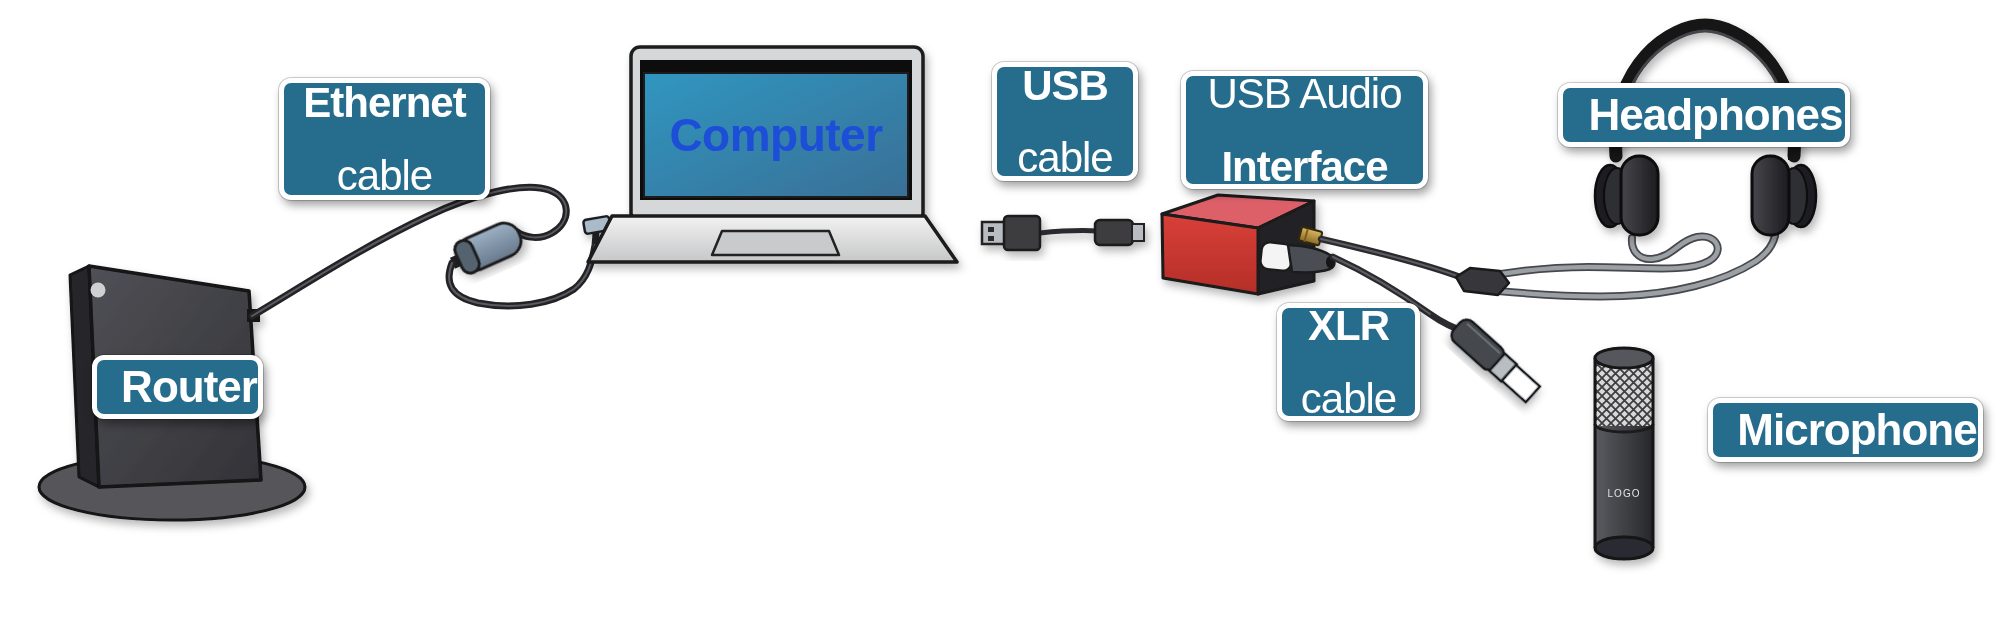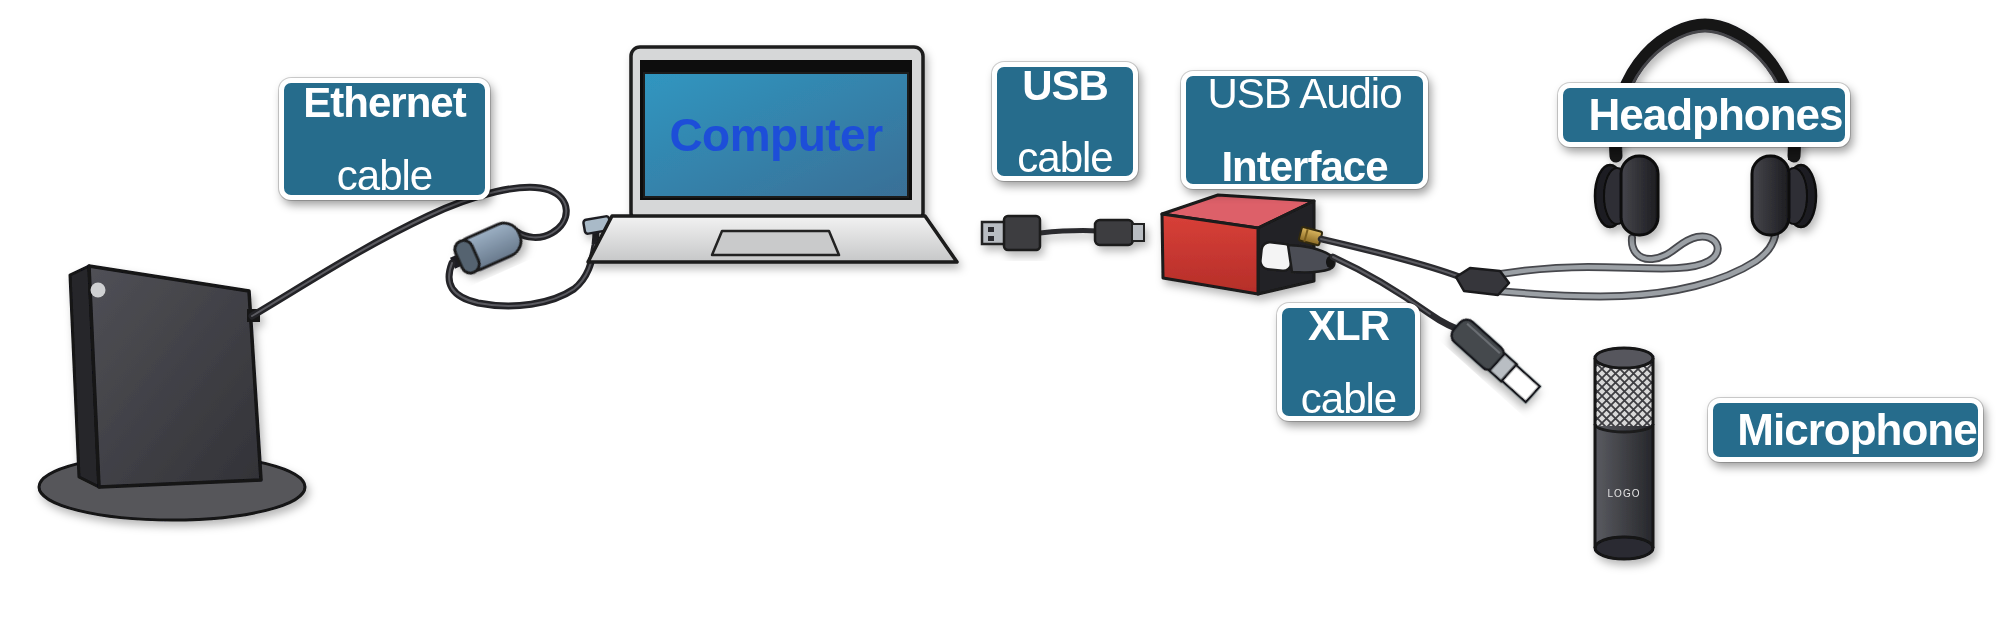--- a/index.html
+++ b/index.html
@@ -216,20 +216,23 @@
 
   <div class="label two-line lbl-uai">
     <span class="line r">USB Audio</span>
     <span class="line b">Interface</span>
   </div>
 
   <div class="label one-line lbl-headphones">
     <span class="line">Headphones</span>
   </div>
 
+  <div class="label one-line lbl-router">
+    <span class="line">Router</span>
+  </div>
 
   <div class="label two-line lbl-xlr">
     <span class="line b">XLR</span>
     <span class="line r">cable</span>
   </div>
 
   <div class="label one-line lbl-mic">
     <span class="line">Microphone</span>
   </div>
 

